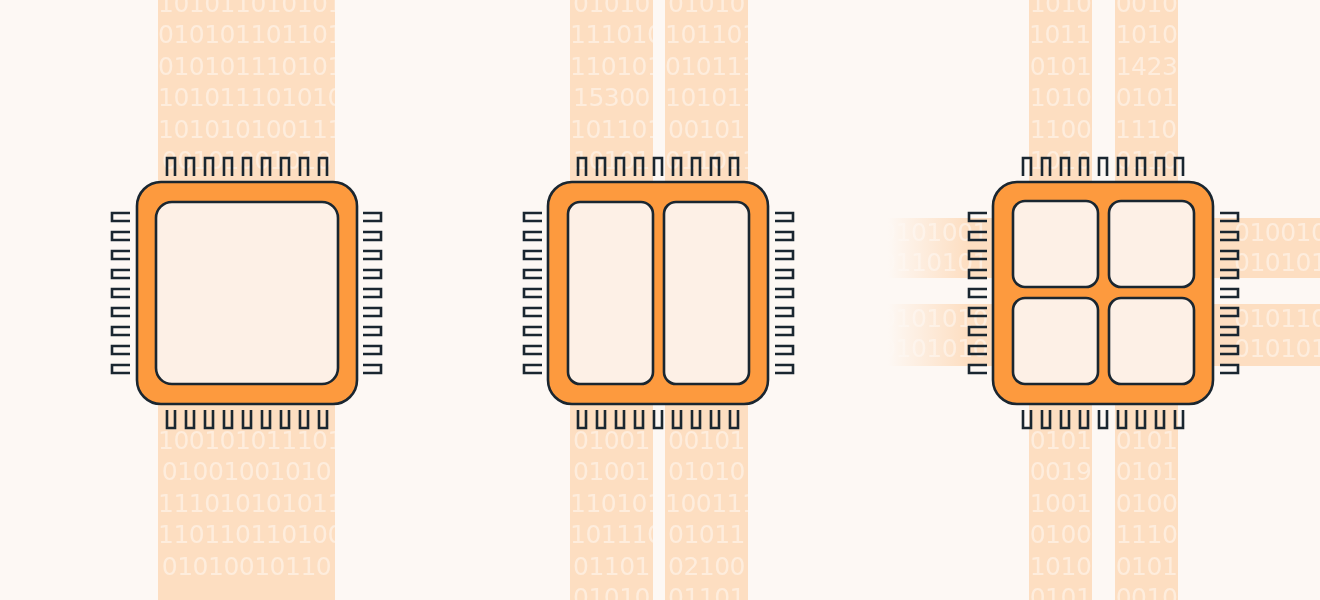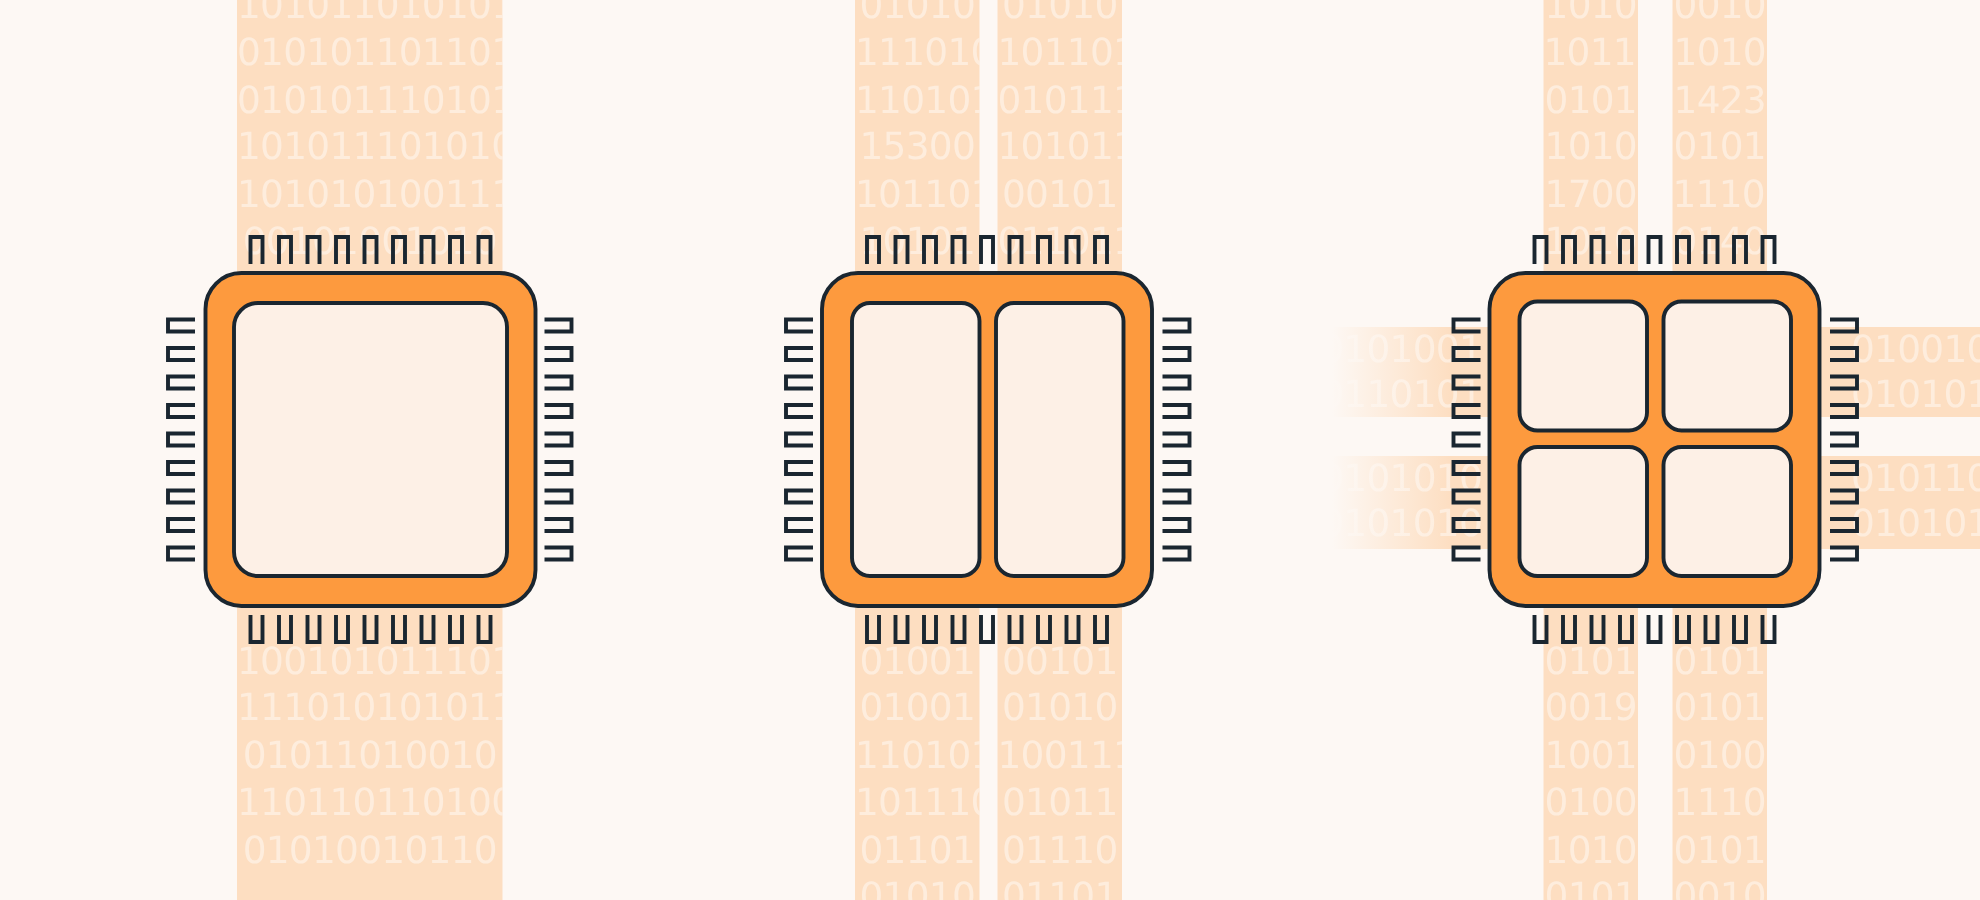--- a/index.html
+++ b/index.html
@@ -21,22 +21,22 @@
     <div class="bits" style="top:-12px;">
       <div>10101101010110</div>
       <div>010101101101</div>
       <div>010101110101</div>
       <div>101011101010</div>
       <div>101010100111</div>
       <div>00101001010</div>
     </div>
     <div class="bits" style="top:425px;">
       <div>100101011101</div>
+      <div>01001001010</div>
       <div>111010101011</div>
-      <div>01011010010</div>
       <div>110110110100</div>
       <div>01010010110</div>
     </div>
   </div>
 
   <div class="stripe" style="left:570px; top:0; width:83px; height:600px;">
     <div class="bits" style="top:-12px;">
       <div>01010</div>
       <div>111010</div>
       <div>110101</div>
@@ -60,51 +60,51 @@
       <div>010111</div>
       <div>101011</div>
       <div>00101</div>
       <div>011011</div>
     </div>
     <div class="bits" style="top:425px;">
       <div>00101</div>
       <div>01010</div>
       <div>100111</div>
       <div>01011</div>
-      <div>01110</div>
+      <div>02100</div>
       <div>01101</div>
     </div>
   </div>
 
   <div class="stripe" style="left:1029px; top:0; width:63px; height:600px;">
     <div class="bits" style="top:-12px;">
       <div>1010</div>
       <div>10111</div>
       <div>0101</div>
       <div>1010</div>
-      <div>1700</div>
+      <div>1100</div>
       <div>1010</div>
     </div>
     <div class="bits" style="top:425px;">
       <div>0101</div>
       <div>0019</div>
       <div>1001</div>
       <div>0100</div>
       <div>1010</div>
       <div>0101</div>
     </div>
   </div>
   <div class="stripe" style="left:1115px; top:0; width:63px; height:600px;">
     <div class="bits" style="top:-12px;">
       <div>0010</div>
       <div>1010</div>
       <div>1423</div>
       <div>0101</div>
       <div>11101</div>
-      <div>0140</div>
+      <div>0110</div>
     </div>
     <div class="bits" style="top:425px;">
       <div>0101</div>
       <div>0101</div>
       <div>0100</div>
       <div>1110</div>
       <div>0101</div>
       <div>0010</div>
     </div>
   </div>

